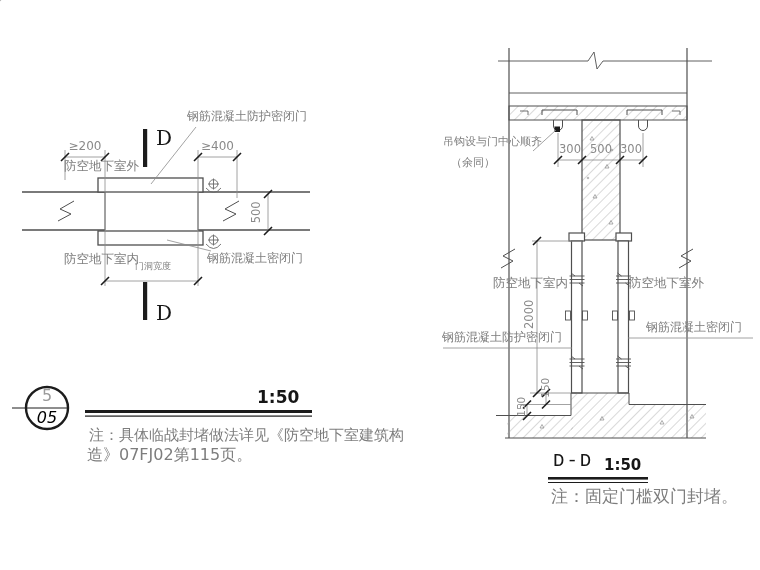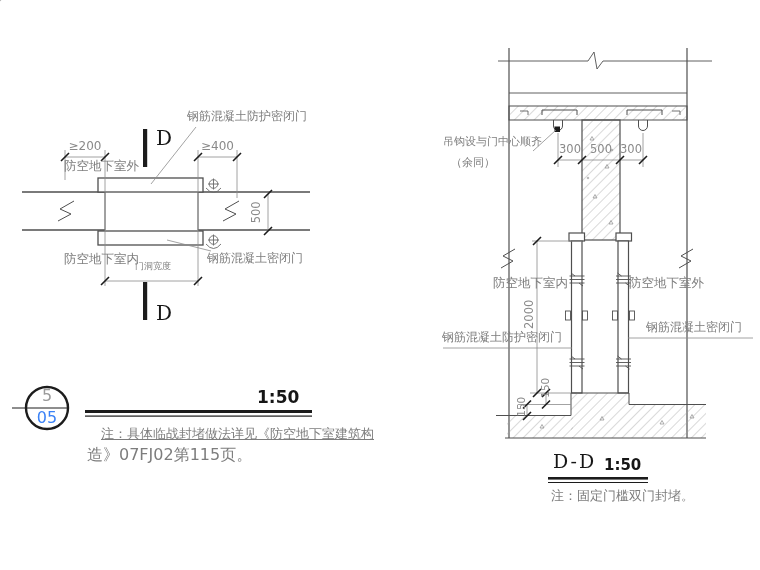--- a/index.html
+++ b/index.html
@@ -172,34 +172,34 @@
 <span class="lbl t-dim ctr" style="left:64px;top:140px;width:42px;font-size:12px;">≥200</span>
 <span class="lbl t-dim ctr" style="left:196px;top:140px;width:43px;font-size:12px;">≥400</span>
 <span class="lbl t-gray" style="left:64px;top:159px;font-size:12.5px;">防空地下室外</span>
 <span class="lbl t-dim vtext" style="left:238px;top:206px;width:36px;font-size:11.5px;">500</span>
 <span class="lbl t-gray" style="left:64px;top:252px;font-size:12.5px;">防空地下室内</span>
 <span class="lbl t-gray" style="left:135px;top:262px;font-size:9px;">门洞宽度</span>
 <span class="lbl t-gray" style="left:207px;top:252px;font-size:12px;">钢筋混凝土密闭门</span>
 <span class="lbl t-dark cad-serif" style="left:156px;top:302px;font-size:20px;">D</span>
 
 <span class="lbl ctr" style="left:36px;top:387px;width:22px;font-size:16px;color:#9a9a9a;">5</span>
-<span class="lbl ctr" style="left:36px;top:409px;width:22px;font-size:16px;color:#3b82f6;">05</span>
+<span class="lbl ctr" style="left:36px;top:409px;width:22px;font-size:16px;color:#000000;font-style:italic;">05</span>
 <span class="lbl t-dark" style="left:257px;top:388px;font-size:17px;font-weight:bold;">1:50</span>
-<span class="lbl t-gray" style="left:101px;top:427px;font-size:13px;text-decoration:underline;">注：具体临战封堵做法详见《防空地下室建筑构</span>
+<span class="lbl t-gray" style="left:89px;top:427px;font-size:15px;">注：具体临战封堵做法详见《防空地下室建筑构</span>
 <span class="lbl t-gray" style="left:87px;top:446px;font-size:16px;">造》07FJ02第115页。</span>
 
 <span class="lbl t-gray" style="left:443px;top:136px;font-size:11px;">吊钩设与门中心顺齐</span>
 <span class="lbl t-gray" style="left:451px;top:157px;font-size:11px;">（余同）</span>
 <span class="lbl t-dim ctr" style="left:557px;top:143px;width:26px;font-size:11.5px;">300</span>
 <span class="lbl t-dim ctr" style="left:588px;top:143px;width:26px;font-size:11.5px;">500</span>
 <span class="lbl t-dim ctr" style="left:618px;top:143px;width:26px;font-size:11.5px;">300</span>
 <span class="lbl t-gray" style="left:493px;top:276px;font-size:12.5px;">防空地下室内</span>
 <span class="lbl t-gray" style="left:629px;top:276px;font-size:12.5px;">防空地下室外</span>
 <span class="lbl t-dim vtext ctr" style="left:511px;top:308px;width:36px;font-size:11.5px;">2000</span>
 <span class="lbl t-gray" style="left:442px;top:331px;font-size:12px;">钢筋混凝土防护密闭门</span>
 <span class="lbl t-gray" style="left:646px;top:321px;font-size:12px;">钢筋混凝土密闭门</span>
 <span class="lbl t-dim vtext ctr" style="left:535px;top:382px;width:22px;font-size:10.5px;">150</span>
 <span class="lbl t-dim vtext ctr" style="left:511px;top:401px;width:22px;font-size:10.5px;">150</span>
-<span class="lbl t-dark cad-serif" style="left:553px;top:451px;font-size:19px;letter-spacing:2px;">D-D</span>
+<span class="lbl t-dark cad-serif" style="left:553px;top:451px;font-size:19px;letter-spacing:2px;font-family:Liberation Mono, monospace;">D-D</span>
 <span class="lbl t-dark" style="left:604px;top:457px;font-size:15px;font-weight:bold;">1:50</span>
-<span class="lbl t-gray" style="left:551px;top:489px;font-size:13px;">注：固定门槛双门封堵。</span>
+<span class="lbl t-gray" style="left:551px;top:489px;font-size:17px;font-family:Liberation Mono, monospace;">注：固定门槛双门封堵。</span>
 
 </div>
 
 </body></html>

